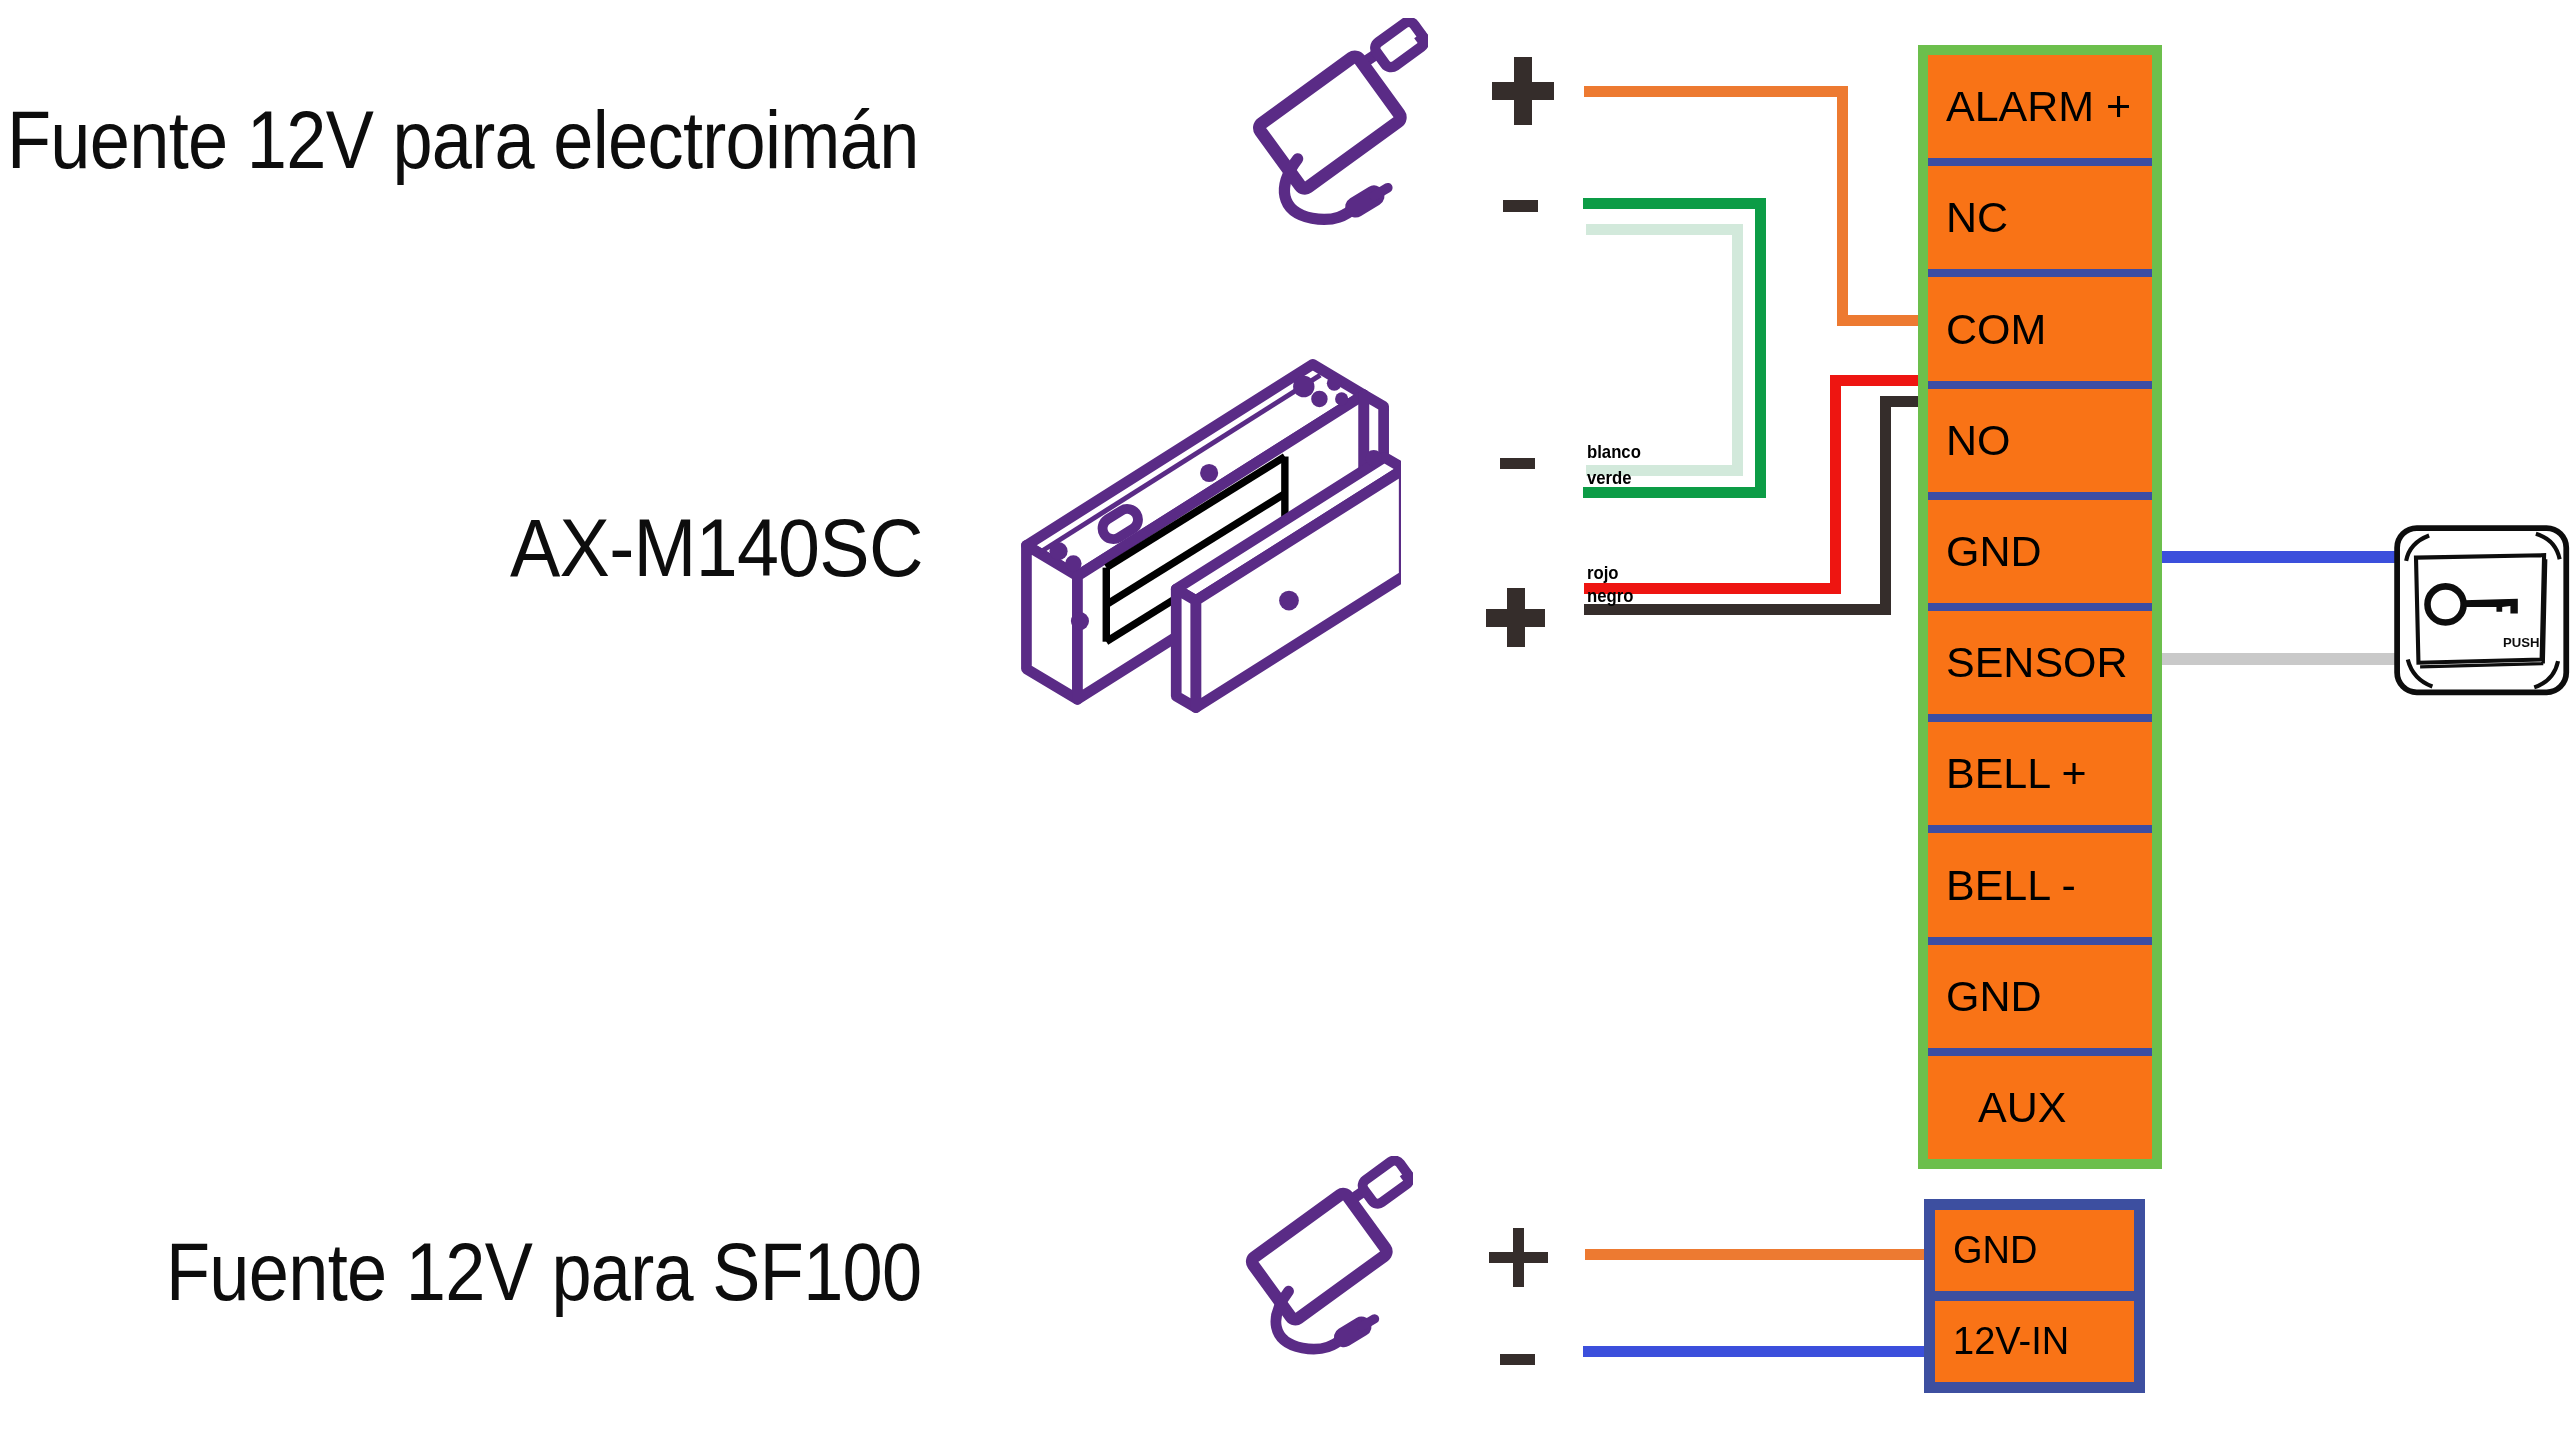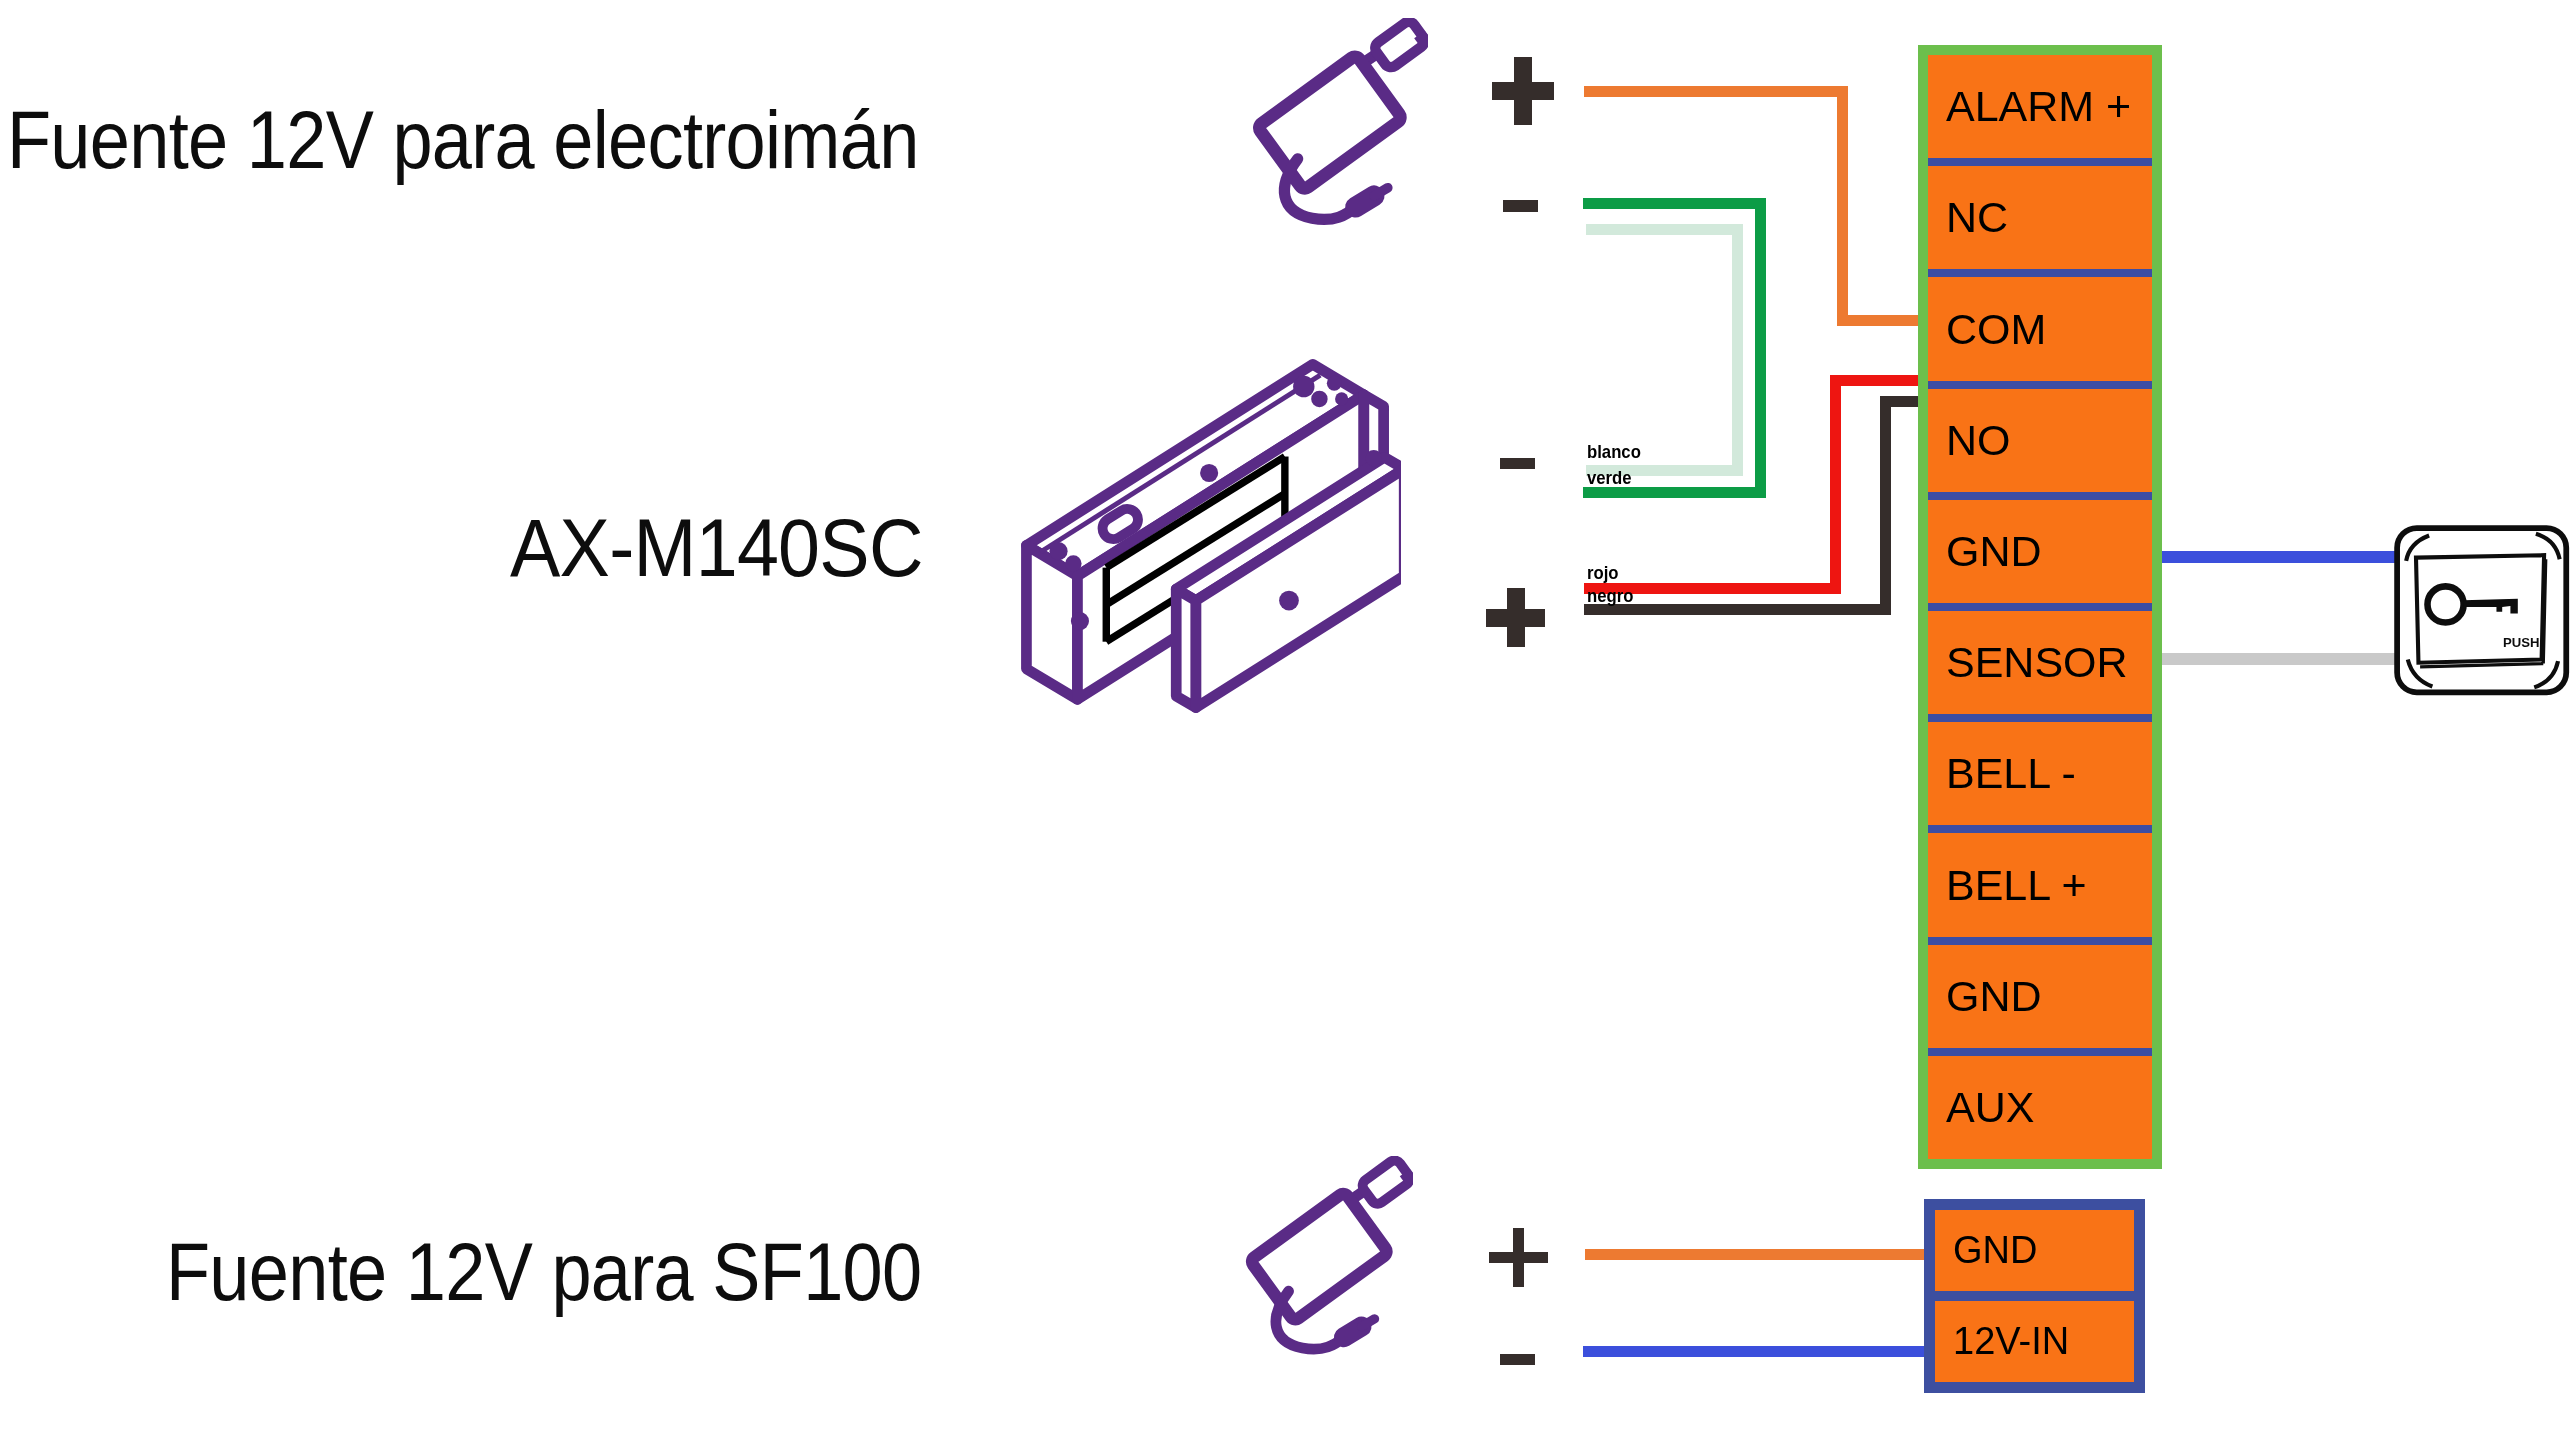--- a/index.html
+++ b/index.html
@@ -42,21 +42,21 @@
     left:1918px;top:45px;width:244px;height:1124px;border:10.7px solid #6CBF4C;
   }
   #power-block{
     left:1924px;top:1199px;width:221px;height:194px;border:11.5px solid #3D4FA0;
   }
   .trow{
     flex:1;display:flex;align-items:center;box-sizing:border-box;
     padding-left:18px;font-size:43px;color:#000;white-space:nowrap;
   }
   #main-block .trow{border-bottom:8.2px solid #3C4DA3;}
-  #main-block .trow:last-child{border-bottom:none;}
+  #main-block .trow:last-child{border-bottom:none;margin-left:32px;}
   #power-block .trow{border-bottom:10px solid #3D4FA0;font-size:38px;}
   #power-block .trow:last-child{border-bottom:none;text-align:center;}
   svg{position:absolute;z-index:2;}
 </style>
 </head>
 <body>
 
 <div class="big-title" style="left:6.6px;top:99px;font-size:82px;">Fuente 12V para electroimán</div>
 <div class="big-title" style="left:510px;top:507px;font-size:82px;transform:scaleX(0.92);">AX-M140SC</div>
 <div class="big-title" style="left:166px;top:1231px;font-size:82px;">Fuente 12V para SF100</div>
@@ -172,24 +172,24 @@
     <div class="trow">
       <span>NO</span>
     </div>
     <div class="trow">
       <span>GND</span>
     </div>
     <div class="trow">
       <span>SENSOR</span>
     </div>
     <div class="trow">
+      <span>BELL +</span>
+    </div>
+    <div class="trow">
       <span>BELL -</span>
-    </div>
-    <div class="trow">
-      <span>BELL +</span>
     </div>
     <div class="trow">
       <span>GND</span>
     </div>
     <div class="trow">
       <span>AUX</span>
     </div>
   </div>
 
 <div id="power-block" class="tblock">

